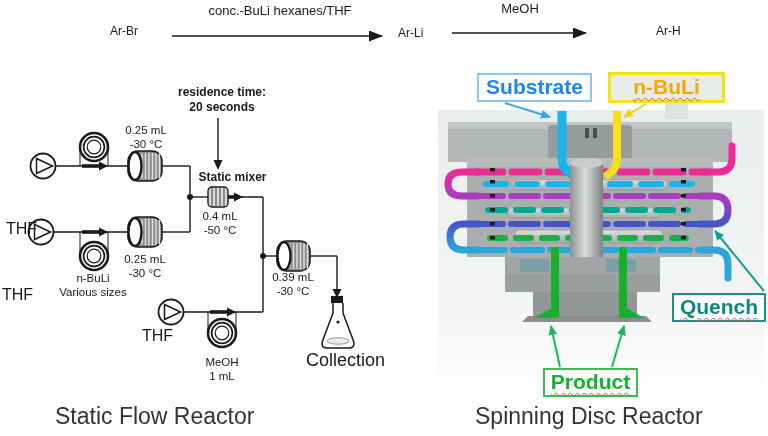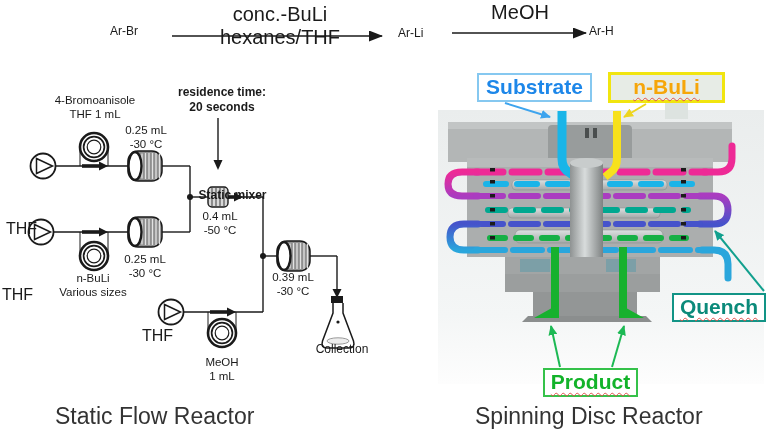--- a/index.html
+++ b/index.html
@@ -1,20 +1,20 @@
 <!DOCTYPE html>
 <html><head>
 <meta charset="utf-8">
 <style>
   html,body{margin:0;padding:0;background:#fff;}
   .stage{position:relative;width:768px;height:436px;background:#ffffff;overflow:hidden;
          font-family:"Liberation Sans", sans-serif;color:#1a1a1a;}
   svg{position:absolute;}
   .scheme-label{position:absolute;font-size:12px;color:#1a1a1a;white-space:nowrap;}
-  .scheme-reagent{position:absolute;font-size:20px;color:#1a1a1a;text-align:center;}
+  .scheme-reagent{position:absolute;font-size:13px;color:#1a1a1a;text-align:center;}
   .dlabel{position:absolute;font-size:11.5px;line-height:1.22;text-align:center;
           white-space:pre-line;color:#1a1a1a;}
   .dlabel.bold{font-weight:bold;font-size:12px;}
   .dlabel.leftal{text-align:left;font-size:16px;}
   .badge{position:absolute;display:flex;align-items:flex-start;justify-content:center;
          font-weight:bold;font-size:21px;background:#fff;box-sizing:border-box;}
   .badge-substrate{left:477px;top:73px;width:115px;height:29px;border:2px solid #86c8f0;color:#1d87e9;}
   .badge-nbuli{left:608px;top:72px;width:117px;height:31px;border:3px solid #f1e50f;
                color:#f6a60a;background:#e7ece6;}
   .badge-quench{left:672px;top:293px;width:94px;height:29px;border:2px solid #129486;color:#0b8a7a;}
@@ -40,21 +40,21 @@
       <line x1="172" y1="36" x2="382" y2="36" stroke="#1a1a1a" stroke-width="1.7" marker-end="url(#mblack)"></line>
     </g>
     <g>
       <line x1="452" y1="33" x2="586" y2="33" stroke="#1a1a1a" stroke-width="1.7" marker-end="url(#mblack)"></line>
     </g>
   </svg>
   <div class="scheme-label" style="left:110px;top:24px">Ar-Br</div>
   <div class="scheme-reagent" style="left:172px;top:3px;width:216px">conc.-BuLi hexanes/THF</div>
   <div class="scheme-label" style="left:398px;top:26px">Ar-Li</div>
   <div class="scheme-reagent" style="left:470px;top:1px;width:100px">MeOH</div>
-  <div class="scheme-label" style="left:589px;top:24px">Ar-H</div>
+  <div class="scheme-label" style="left:656px;top:24px">Ar-H</div>
 
   <svg style="left:0;top:60px" width="400" height="340" viewBox="0 0 400 340">
     <g stroke="#1a1a1a" stroke-width="1.4" fill="none">
       <line x1="55" y1="106" x2="128" y2="106"></line>
       <line x1="162" y1="106" x2="190" y2="106"></line>
       <line x1="190" y1="106" x2="190" y2="137"></line>
       <line x1="190" y1="137" x2="208" y2="137"></line>
       <line x1="228" y1="137" x2="263" y2="137"></line>
       <line x1="263" y1="137" x2="263" y2="252"></line>
       <line x1="53" y1="172" x2="128" y2="172"></line>
@@ -177,38 +177,36 @@
       <rect x="331" y="236" width="12" height="7" fill="#1a1a1a"></rect>
       <path d="M333,243 L333,253 L322.5,281 Q320.5,288 327,288 L349,288 Q355.5,288 353.5,281 L343,253 L343,243" fill="#ffffff" stroke="#1a1a1a" stroke-width="1.5"></path>
       <ellipse cx="338" cy="281" rx="11" ry="3.2" fill="#ededed" stroke="#9a9a9a" stroke-width="1"></ellipse>
       <circle cx="338" cy="262" r="1.6" fill="#1a1a1a"></circle>
     </g>
   </svg>
 
   <div class="dlabel leftal" style="left:6px;top:219px">THF</div>
   <div class="dlabel leftal" style="left:2px;top:285px">THF</div>
   <div class="dlabel leftal" style="left:142px;top:326px">THF</div>
-  <div class="dlabel" style="left:35px;top:93px;width:120px">4-Bromoanisole
-THF 1 mL</div>
   <div class="dlabel" style="left:116px;top:123px;width:60px">0.25 mL
 -30 °C</div>
   <div class="dlabel bold" style="left:158px;top:85px;width:128px">residence time:
 20 seconds</div>
-  <div class="dlabel bold" style="left:190px;top:188px;width:85px">Static mixer</div>
+  <div class="dlabel bold" style="left:190px;top:170px;width:85px">Static mixer</div>
   <div class="dlabel" style="left:194px;top:209px;width:52px">0.4 mL
 -50 °C</div>
   <div class="dlabel" style="left:33px;top:271px;width:120px">n-BuLi
 Various sizes</div>
   <div class="dlabel" style="left:115px;top:252px;width:60px">0.25 mL
 -30 °C</div>
   <div class="dlabel" style="left:192px;top:355px;width:60px">MeOH
 1 mL</div>
   <div class="dlabel" style="left:262px;top:270px;width:62px">0.39 mL
 -30 °C</div>
-  <div class="dlabel" style="left:306px;top:342px;width:72px;font-size:12px">Collection</div>
+  <div class="dlabel" style="left:306px;top:350px;width:72px;font-size:18px">Collection</div>
 
   <svg style="left:430px;top:60px" width="338" height="340" viewBox="0 0 338 340">
     <defs>
       <linearGradient id="bgGrad" x1="0" y1="0" x2="0" y2="1">
         <stop offset="0" stop-color="#eaeded"></stop>
           <stop offset="0.75" stop-color="#f4f6f6"></stop>
           <stop offset="1" stop-color="#fdfdfd"></stop>
       </linearGradient>
       <linearGradient id="discGrad" x1="0" y1="0" x2="0" y2="1">
         <stop offset="0" stop-color="#dde1e1"></stop>

